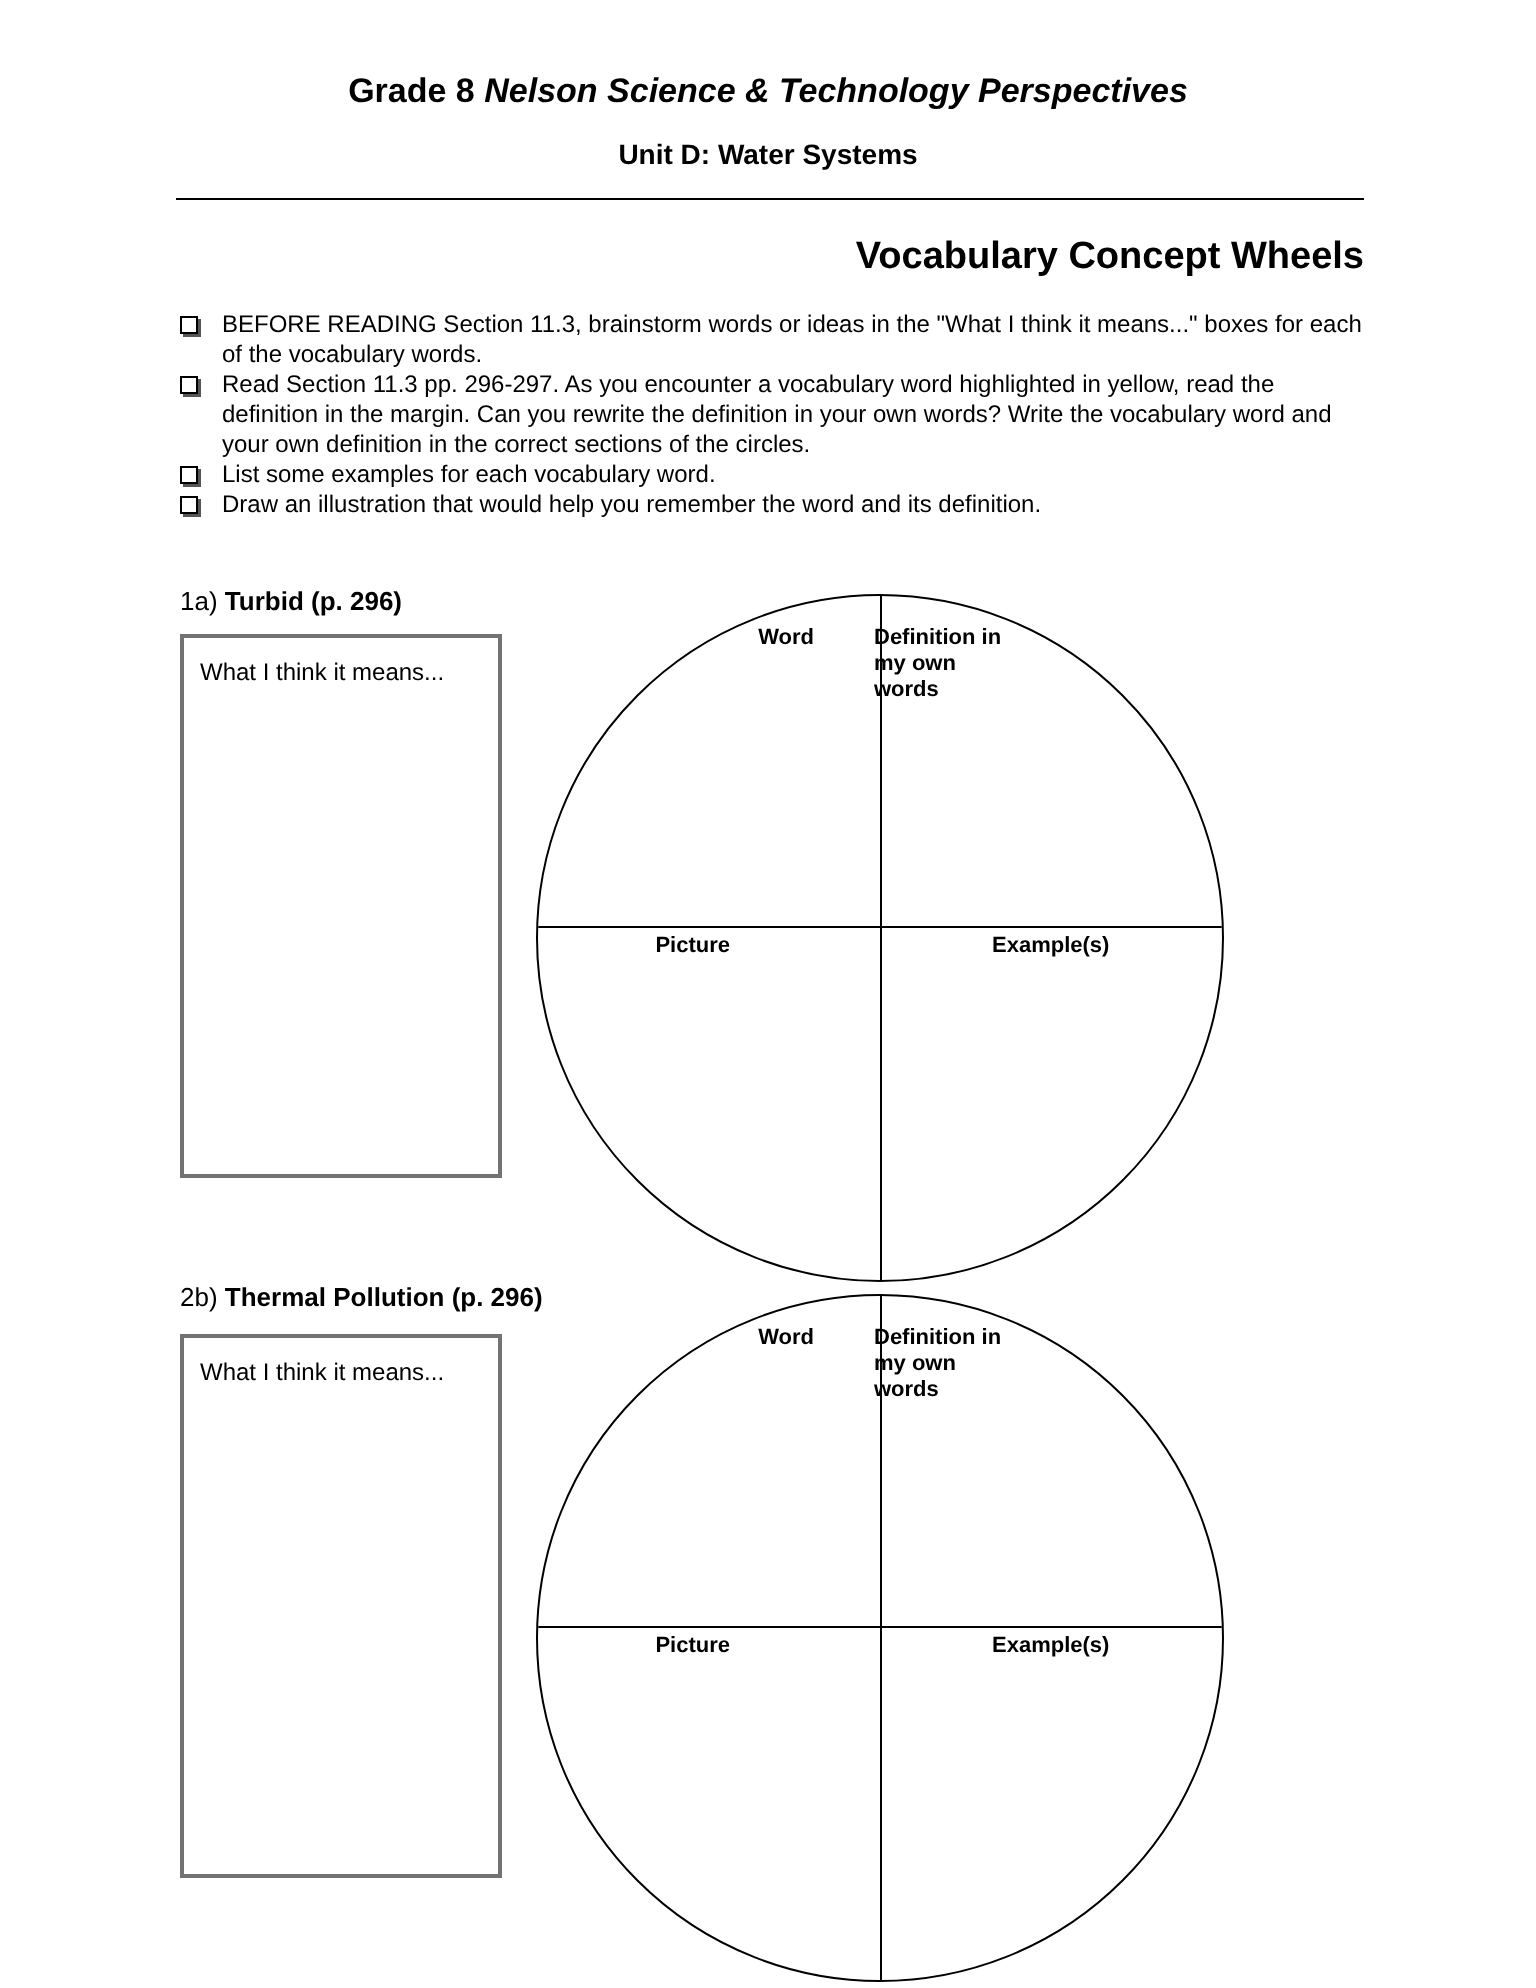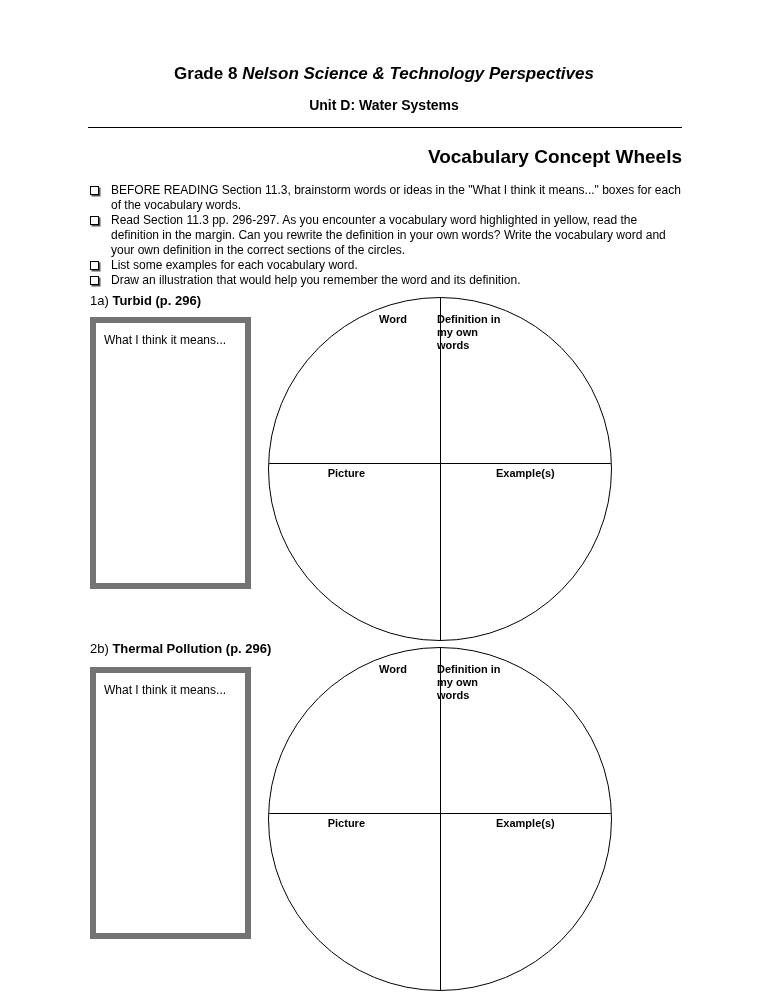--- a/index.html
+++ b/index.html
@@ -2,21 +2,21 @@
 <html><head>
 <meta charset="utf-8">
 <style>
   * { margin:0; padding:0; box-sizing:border-box; }
   html,body { background:#e8e8e8; }
   body { font-family:"Liberation Sans", sans-serif; color:#000; }
   .page {
     position:relative; width:768px; height:994px; margin:0 auto;
     background:#ffffff; overflow:hidden;
   }
-  .header { text-align:center; padding-top:64px; }
+  .header { text-align:center; padding-top:36px; }
   .title { font-size:17px; font-weight:bold; }
   .title .it { font-style:italic; }
   .subtitle1 { font-size:14px; font-weight:bold; margin-top:13px; }
   .subtitle2 { font-size:14px; font-weight:bold; margin-top:13px; }
   .rule { border:0; border-top:1.5px solid #000; margin:14px 86px 0 88px; }
 
   .instructions { margin:18px 88px 0 90px; width:592px; }
   .instructions h2 { font-size:19px; font-weight:bold;text-align:right; }
   .bullets { margin-top:15px; }
   .bullet { display:flex; align-items:flex-start; font-size:12px; line-height:15px; }
@@ -24,21 +24,21 @@
     flex:none; width:9px; height:9px; margin-top:3px; margin-right:12px;
     border:1px solid #000; box-shadow:1.5px 1.5px 0 #555; background:#fff;
   }
   .bullet .txt { flex:1; }
 
   .sec-heading { position:absolute; left:90px; font-size:13px; }
   .sec-heading b { font-weight:bold; }
 
   .think-box {
     position:absolute; left:90px; width:161px; height:272px;
-    border:6px solid #737373; background:#fff; padding:10px 8px; font-size:12px;
+    border:2px solid #737373; background:#fff; padding:10px 8px; font-size:12px;
   }
 
   .wheel {
     position:absolute; left:268px; width:344px; height:344px;
     border:1.5px solid #000; border-radius:50%; overflow:hidden; background:#fff;
   }
   .wheel .vline { position:absolute; left:50%; top:0; bottom:0; width:1px; background:#000; }
   .wheel .hline { position:absolute; top:165px; left:0; right:0; height:1px; background:#000; }
   .wlabel { position:absolute; font-size:11px; font-weight:bold; line-height:13px; }
   .w-word { top:15px; right:204px; }

